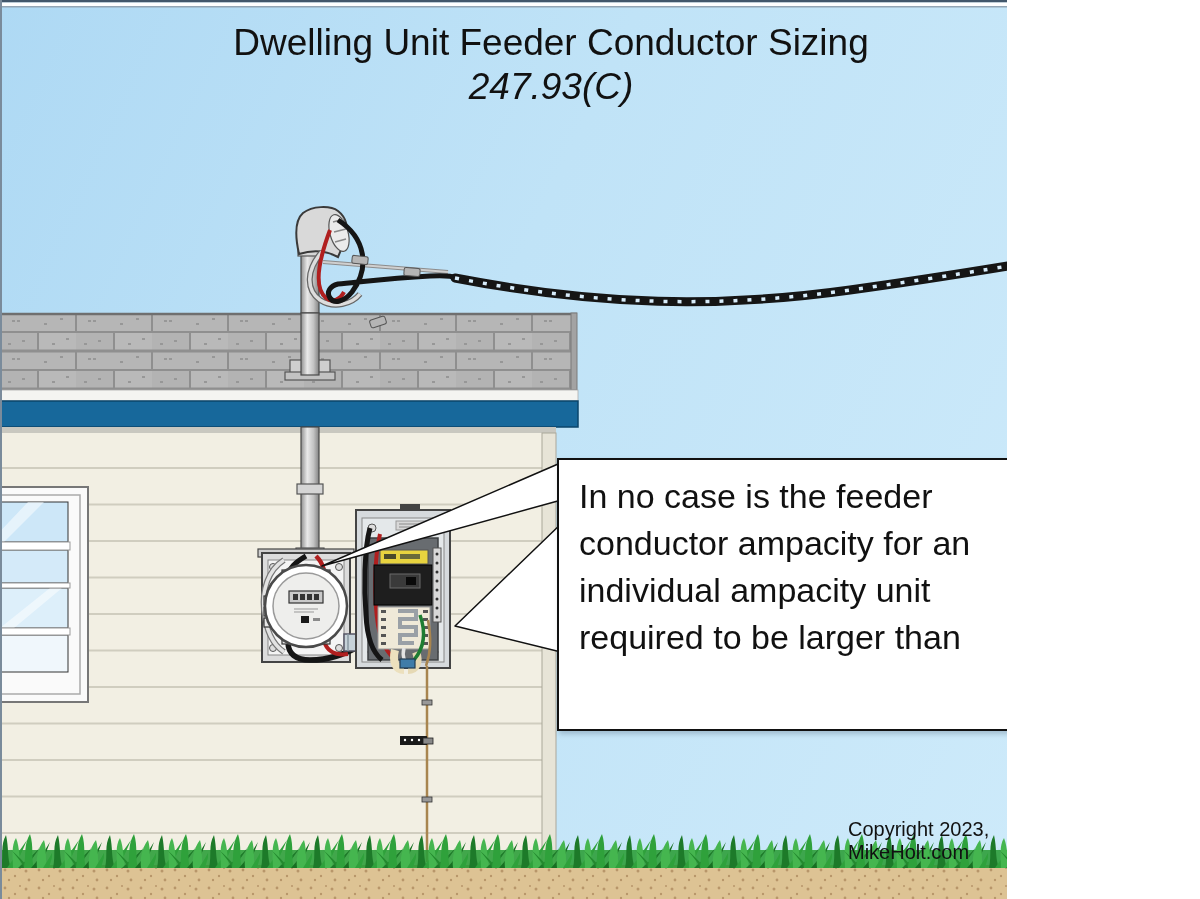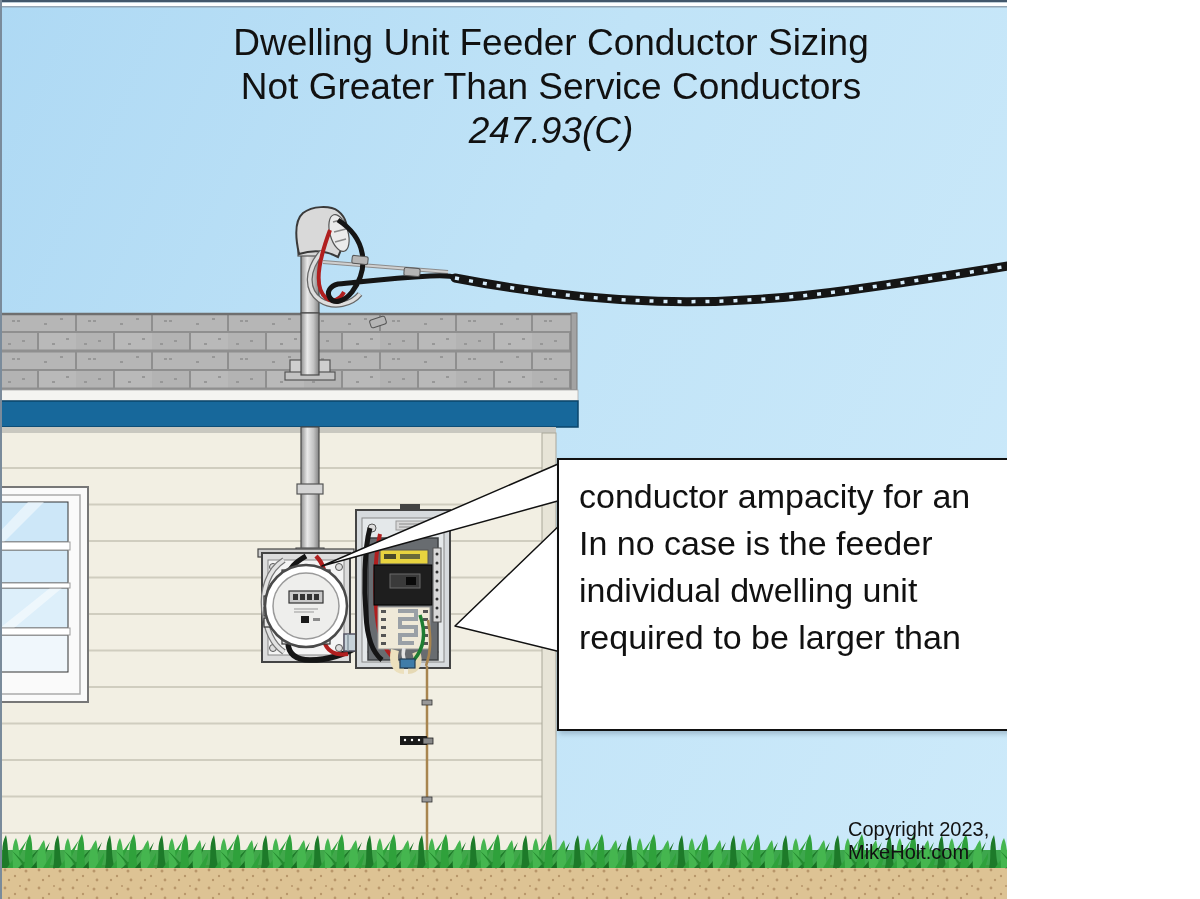--- a/index.html
+++ b/index.html
@@ -396,28 +396,27 @@
     <rect x="0" y="0" width="1200" height="2.5" fill="#42576b"></rect>
     <rect x="0" y="2.5" width="1200" height="3.5" fill="#ffffff"></rect>
     <rect x="0" y="6" width="1200" height="1.5" fill="#93a5b4"></rect>
     <rect x="0" y="0" width="2" height="899" fill="#7a8b9b"></rect>
     <rect x="1197.5" y="0" width="2.5" height="899" fill="#7a8b9b"></rect>
   </g>
 </svg>
 
 <div class="title-block">
   <div>Dwelling Unit Feeder Conductor Sizing</div>
-  <div>Not Greater Than Service Conductors</div>
   <div class="title-code">247.93(C)</div>
 </div>
 
 <div class="callout">
   <div class="callout-text">
+    <div>In no case is the feeder</div>
     <div>conductor ampacity for an</div>
-    <div>In no case is the feeder</div>
-    <div>individual dwelling unit</div>
+    <div>individual ampacity unit</div>
     <div>required to be larger than</div>
   </div>
 </div>
 
 <div class="copyright">Copyright 2023, MikeHolt.com</div>
 
 </div>
 
 </body></html>

